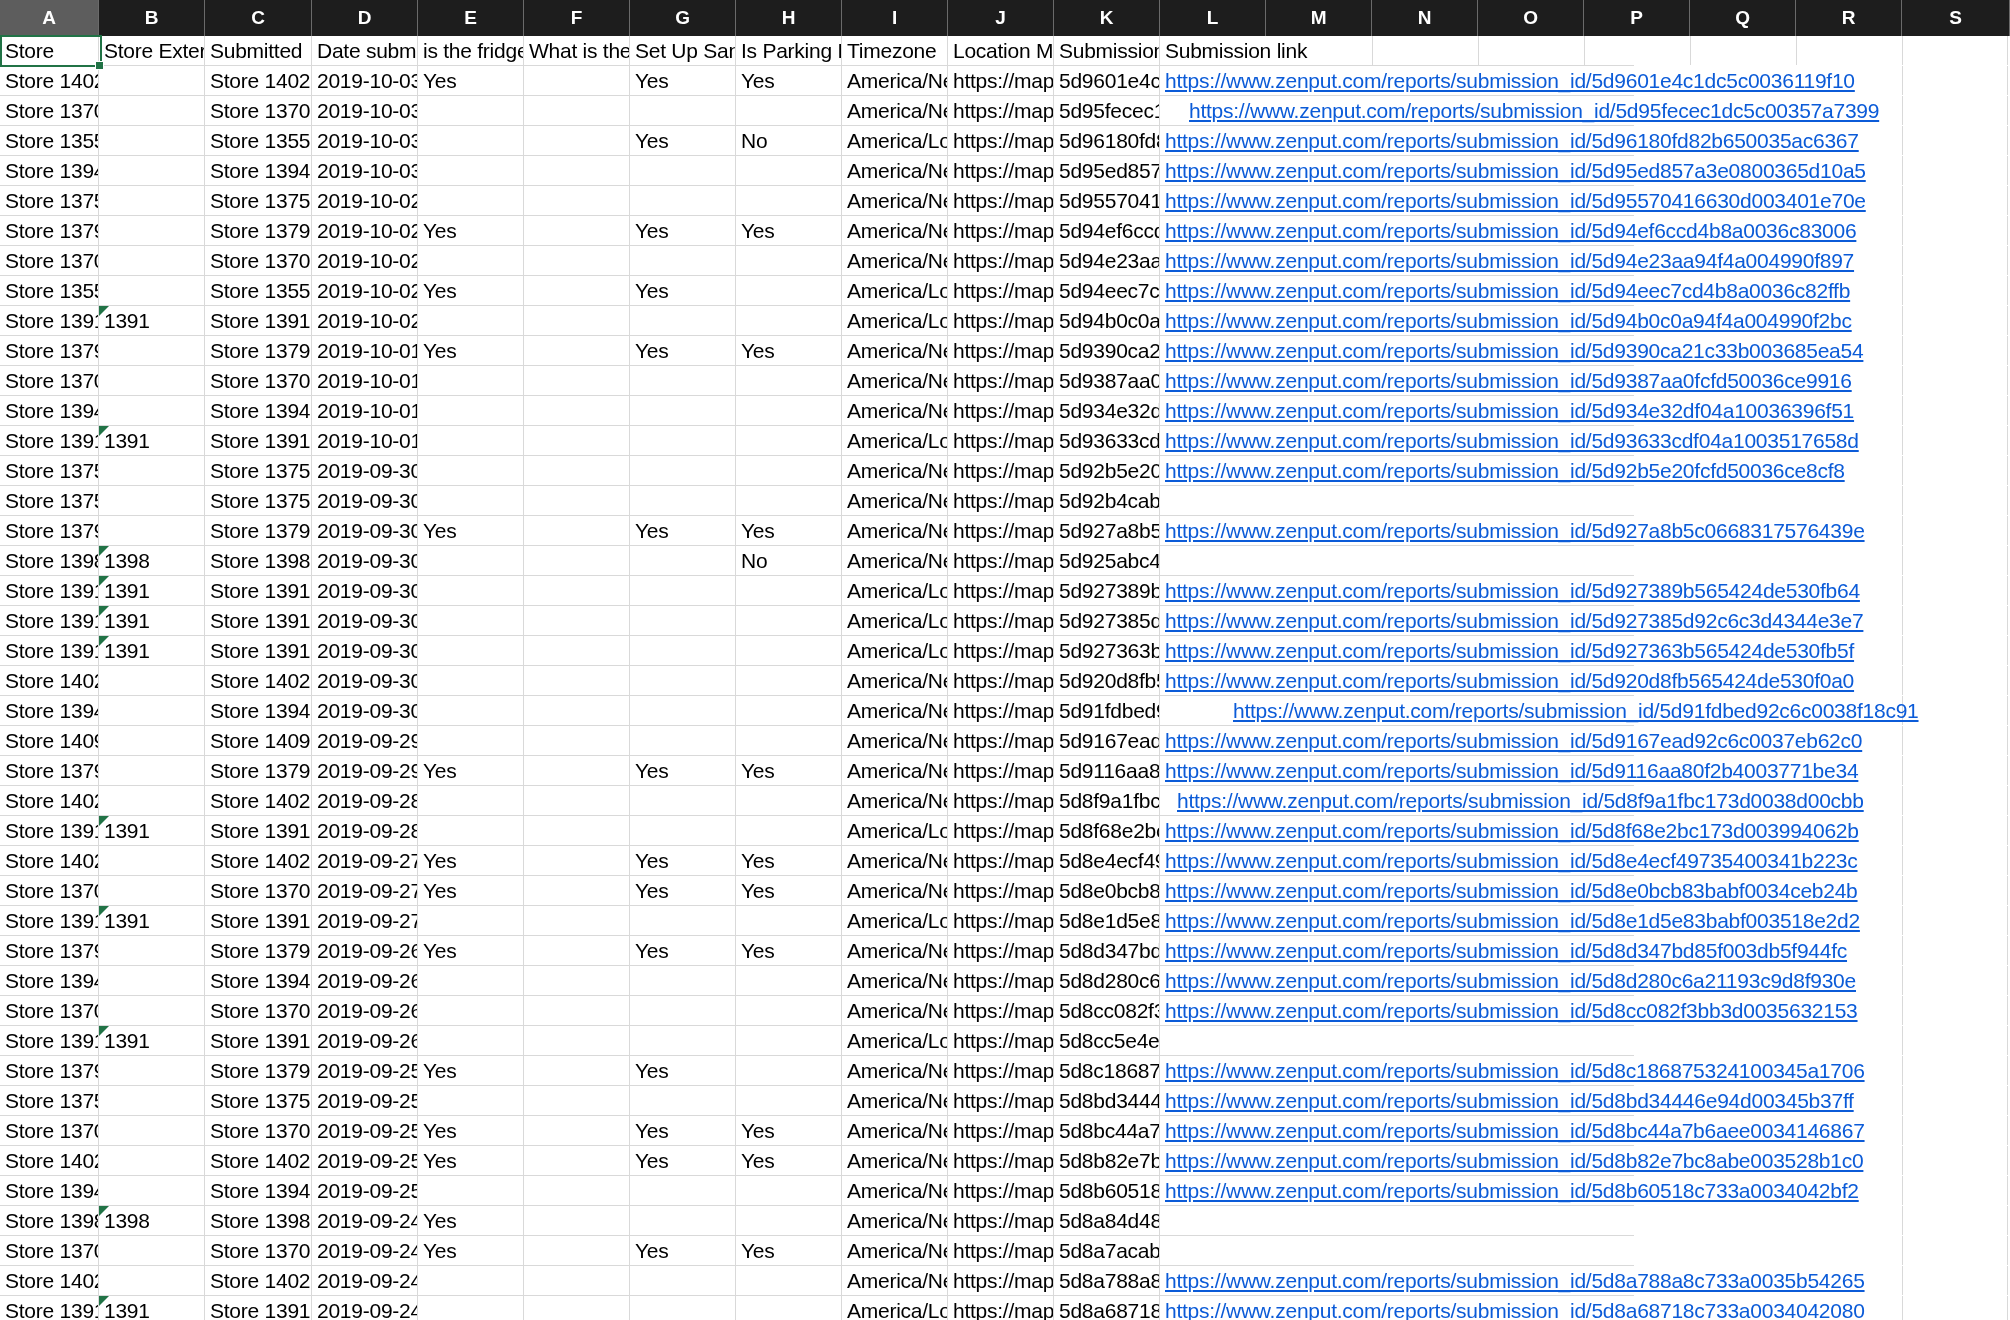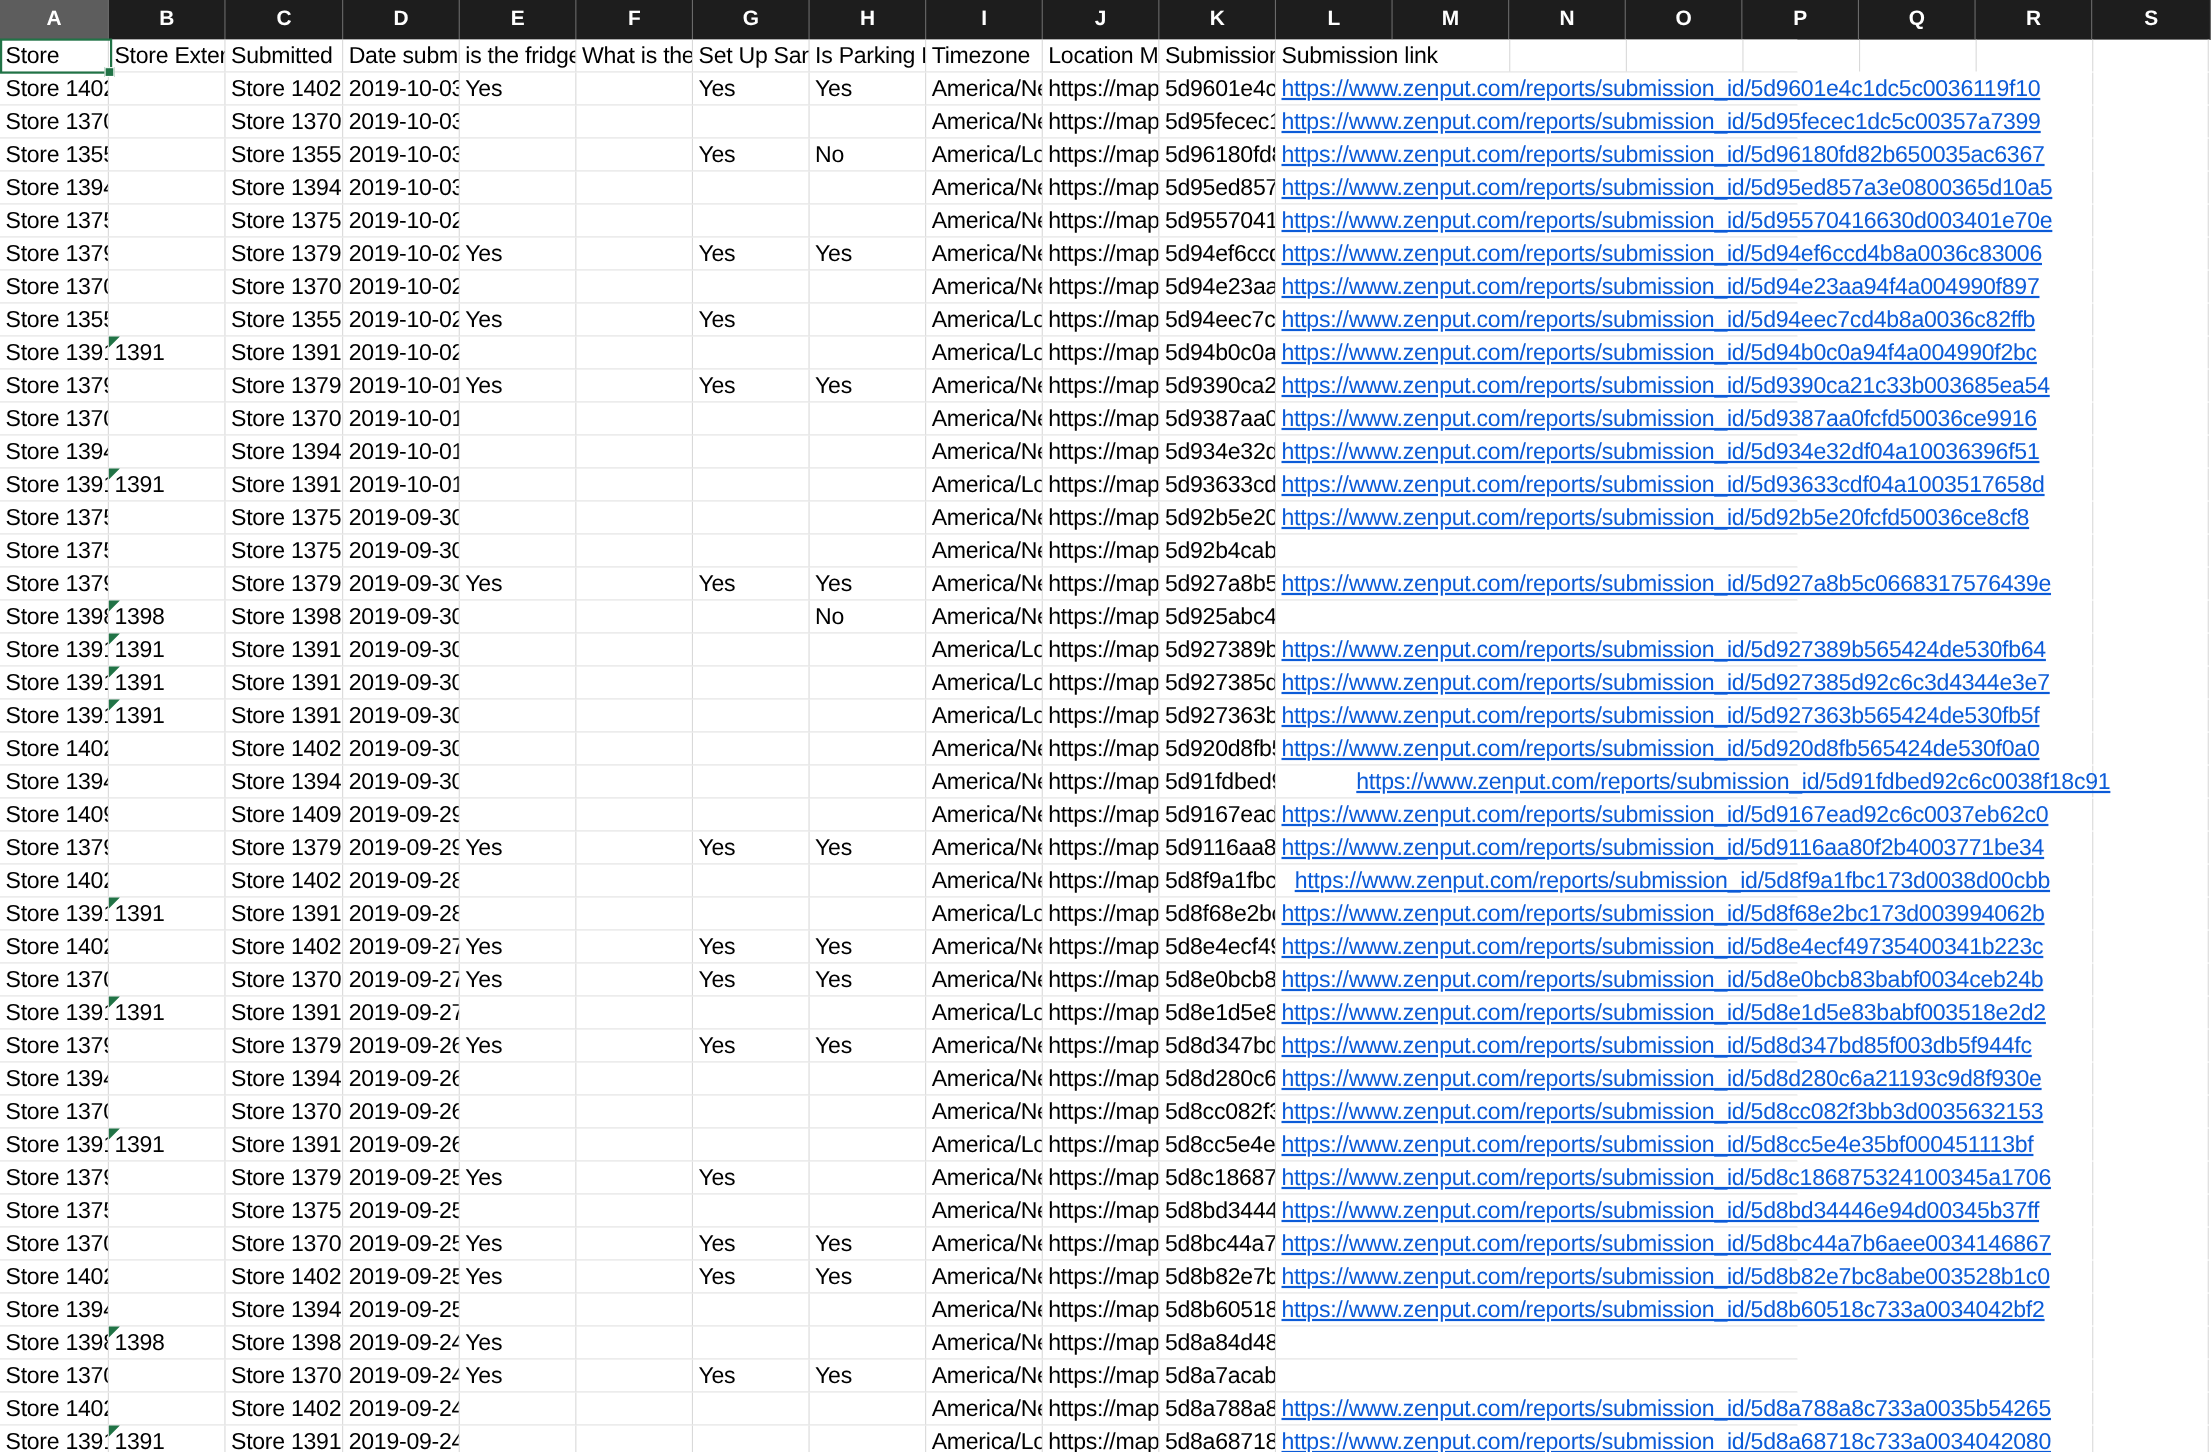--- a/index.html
+++ b/index.html
@@ -97,21 +97,21 @@
         <div class="cell" style="left: 99px; width: 106px;"></div>
         <div class="cell" style="left: 205px; width: 107px;">Store 1370</div>
         <div class="cell" style="left: 312px; width: 106px;">2019-10-03</div>
         <div class="cell" style="left: 418px; width: 106px;"></div>
         <div class="cell" style="left: 524px; width: 106px;"></div>
         <div class="cell" style="left: 630px; width: 106px;"></div>
         <div class="cell" style="left: 736px; width: 106px;"></div>
         <div class="cell" style="left: 842px; width: 106px;">America/New_York</div>
         <div class="cell" style="left: 948px; width: 106px;">https://maps</div>
         <div class="cell" style="left: 1054px; width: 106px;">5d95fecec1dc5c00357a7399</div>
-        <div class="spillcell" style="left: 1160px;"><a class="sublink">https://www.zenput.com/reports/submission_id/5d95fecec1dc5c00357a7399</a></div>
+        <div class="spillcell" style="left: 1184px;"><a class="sublink">https://www.zenput.com/reports/submission_id/5d95fecec1dc5c00357a7399</a></div>
         <div class="vline" style="left: 1902px;"></div>
         <div class="vline" style="left: 2007px;"></div>
       </div>
       <div class="row" style="top: 126px;">
         <div class="cell" style="left: 0px; width: 99px;">Store 1355</div>
         <div class="cell" style="left: 99px; width: 106px;"></div>
         <div class="cell" style="left: 205px; width: 107px;">Store 1355</div>
         <div class="cell" style="left: 312px; width: 106px;">2019-10-03</div>
         <div class="cell" style="left: 418px; width: 106px;"></div>
         <div class="cell" style="left: 524px; width: 106px;"></div>
@@ -600,21 +600,20 @@
         <div class="tri" style="left: 99px; top: 0px;"></div>
         <div class="cell" style="left: 205px; width: 107px;">Store 1391</div>
         <div class="cell" style="left: 312px; width: 106px;">2019-09-26</div>
         <div class="cell" style="left: 418px; width: 106px;"></div>
         <div class="cell" style="left: 524px; width: 106px;"></div>
         <div class="cell" style="left: 630px; width: 106px;"></div>
         <div class="cell" style="left: 736px; width: 106px;"></div>
         <div class="cell" style="left: 842px; width: 106px;">America/Los_Angeles</div>
         <div class="cell" style="left: 948px; width: 106px;">https://maps</div>
         <div class="cell" style="left: 1054px; width: 106px;">5d8cc5e4e35bf000451113bf</div>
-        <div class="spillcell" style="left: 1160px;"><a class="sublink">https://www.zenput.com/reports/submission_id/5d8cc5e4e35bf000451113bf</a></div>
         <div class="vline" style="left: 1902px;"></div>
         <div class="vline" style="left: 2007px;"></div>
       </div>
       <div class="row" style="top: 1056px;">
         <div class="cell" style="left: 0px; width: 99px;">Store 1379</div>
         <div class="cell" style="left: 99px; width: 106px;"></div>
         <div class="cell" style="left: 205px; width: 107px;">Store 1379</div>
         <div class="cell" style="left: 312px; width: 106px;">2019-09-25</div>
         <div class="cell" style="left: 418px; width: 106px;">Yes</div>
         <div class="cell" style="left: 524px; width: 106px;"></div>

